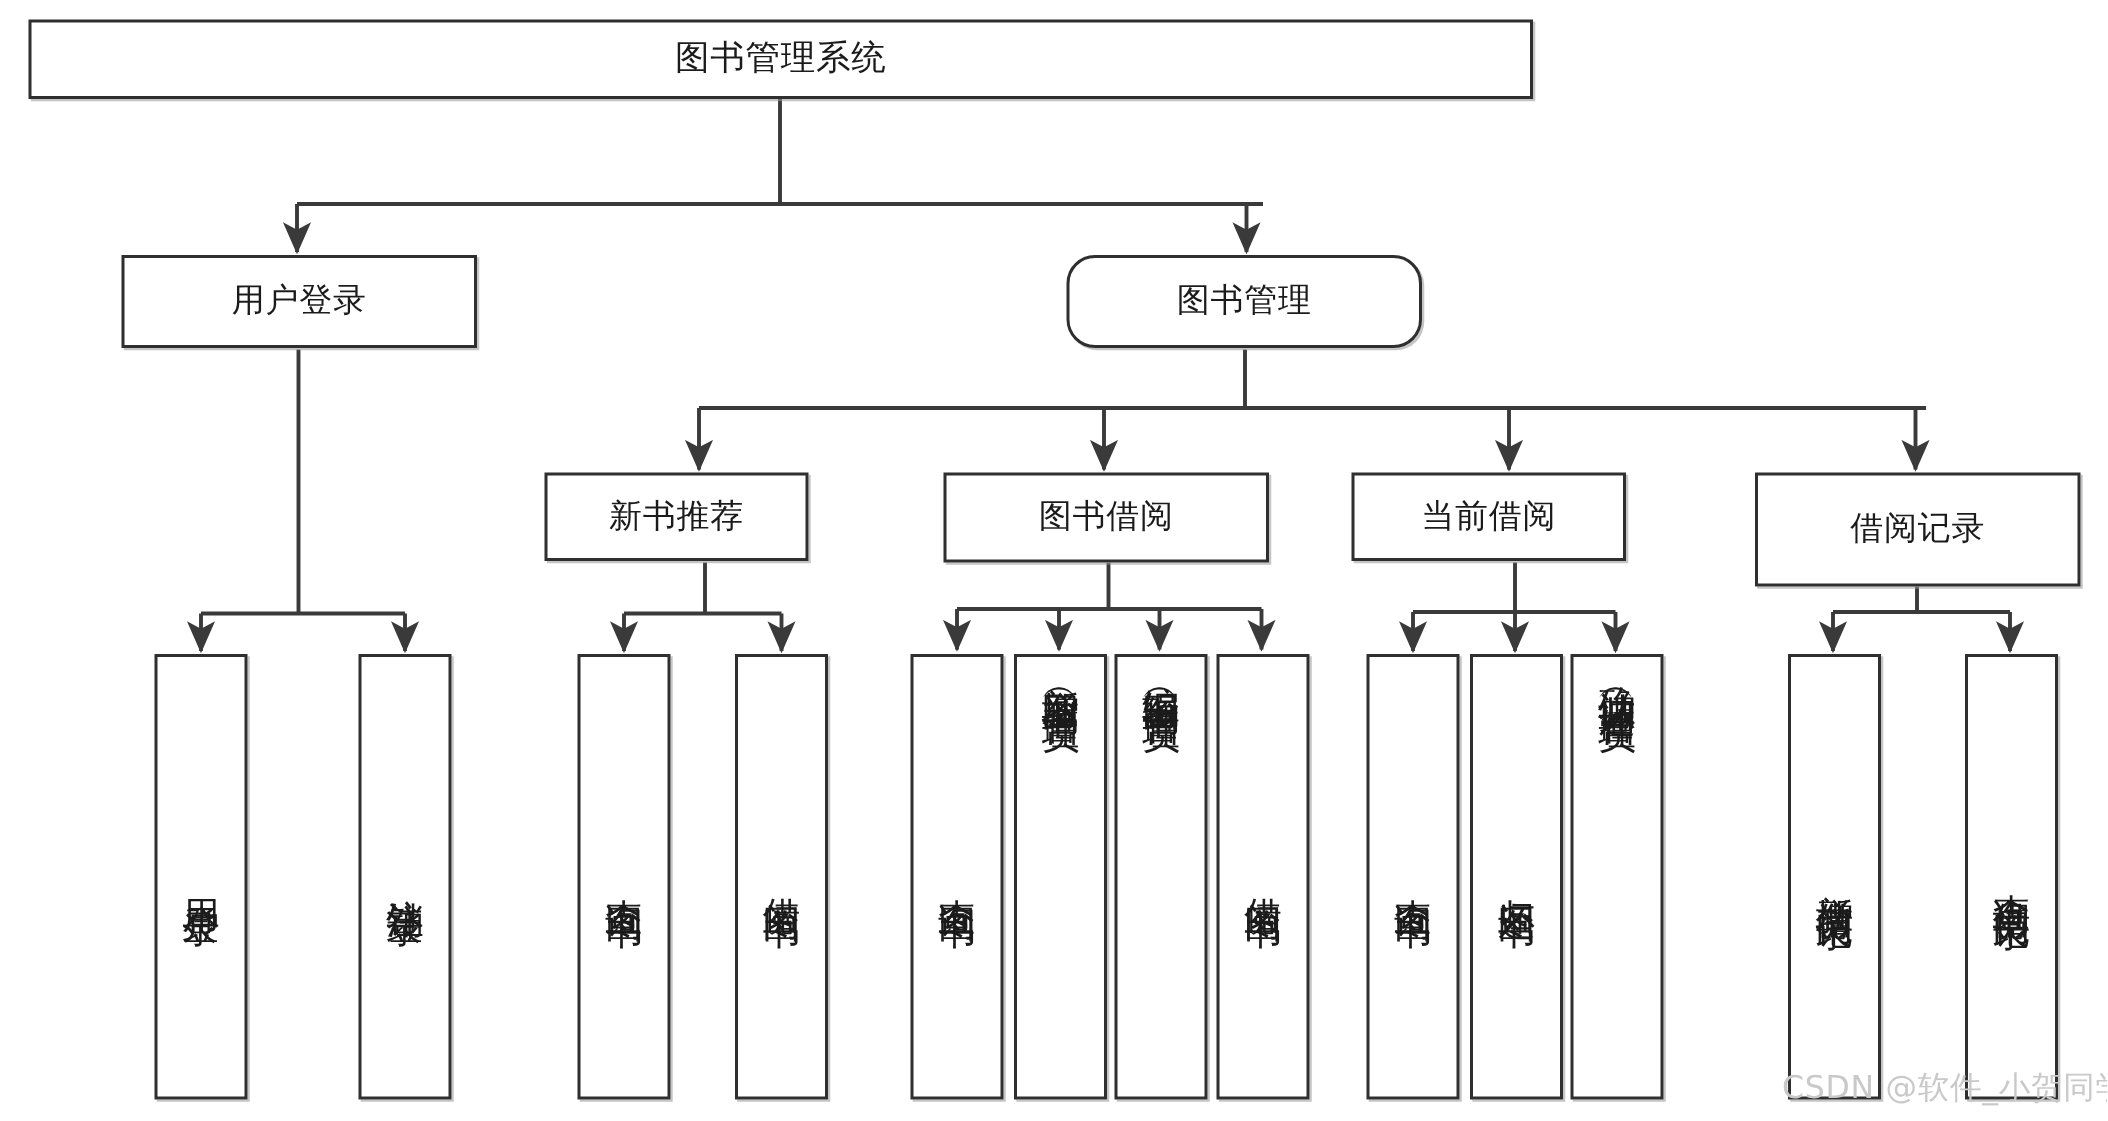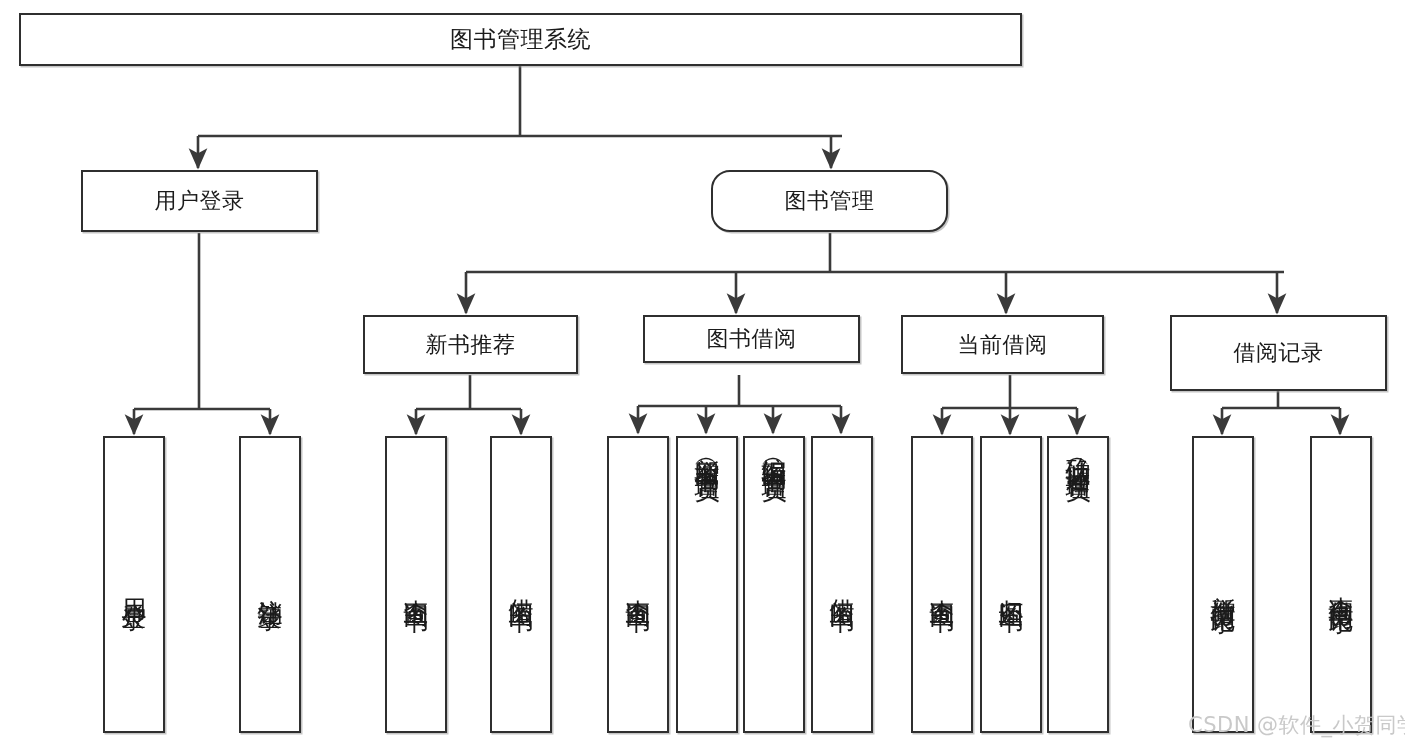--- a/index.html
+++ b/index.html
@@ -132,27 +132,27 @@
     <span class="label">图书管理系统</span>
   </div>
 
   <div class="node horiz" style="left:81px; top:170px; width:237px; height:62px;">
     <span class="label">用户登录</span>
   </div>
   <div class="node horiz" style="left:711px; top:170px; width:237px; height:62px;border-radius:19px;">
     <span class="label">图书管理</span>
   </div>
 
-  <div class="node horiz" style="left:363px; top:315px; width:215px; height:59px;">
+  <div class="node horiz" style="left:363px; top:315px; width:176px; height:59px;">
     <span class="label">新书推荐</span>
   </div>
-  <div class="node horiz" style="left:643px; top:315px; width:217px; height:48px;">
+  <div class="node horiz" style="left:629px; top:315px; width:217px; height:60px;">
     <span class="label">图书借阅</span>
   </div>
-  <div class="node horiz" style="left:901px; top:315px; width:203px; height:59px;">
+  <div class="node horiz" style="left:901px; top:315px; width:183px; height:59px;">
     <span class="label">当前借阅</span>
   </div>
   <div class="node horiz" style="left:1170px; top:315px; width:217px; height:76px;">
     <span class="label">借阅记录</span>
   </div>
 
   <div class="node vert centered" style="left:103px; top:436px; width:62px; height:297px;">
     <span class="label">用户登录</span>
   </div>
   <div class="node vert centered" style="left:239px; top:436px; width:62px; height:297px;">

